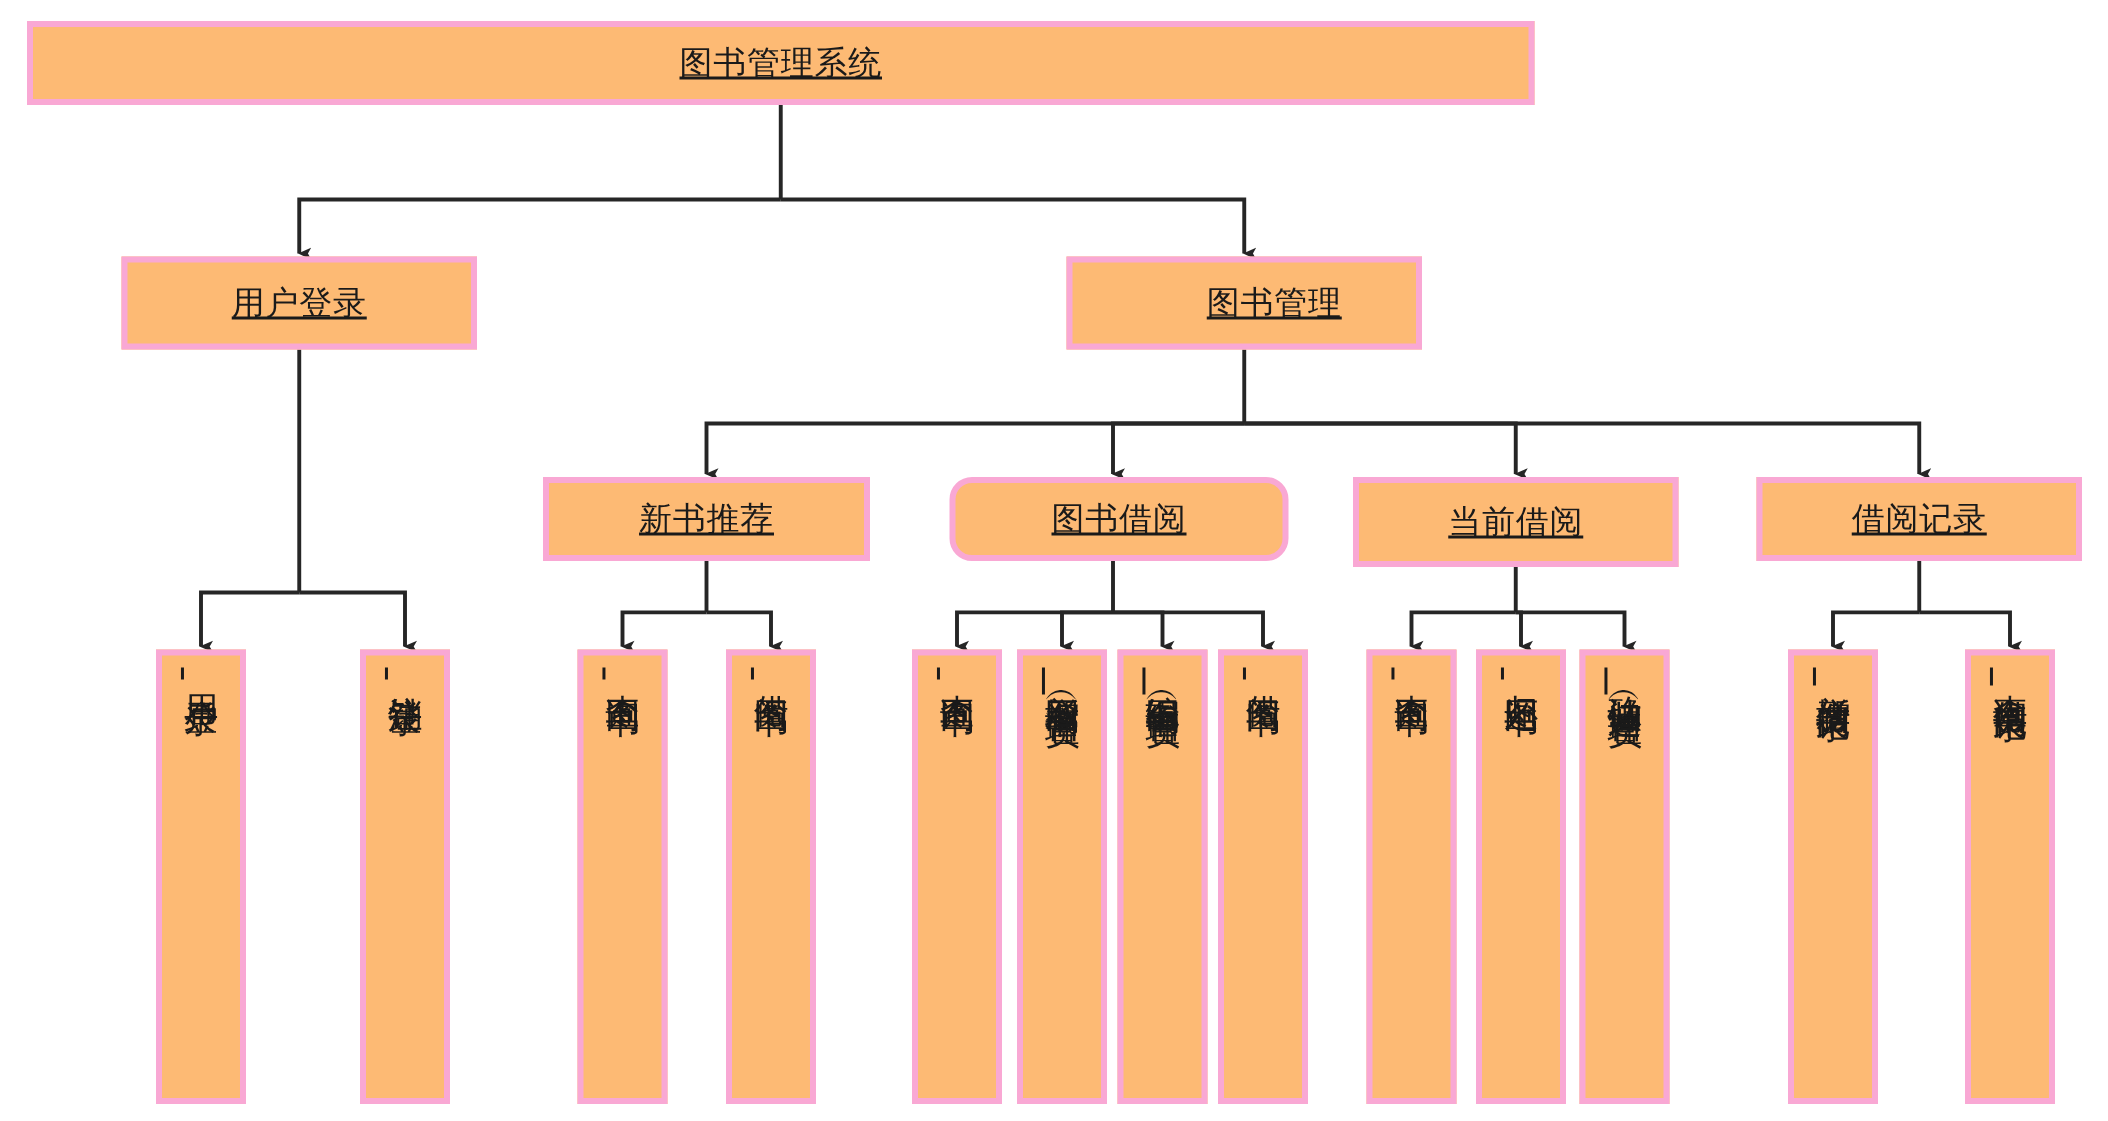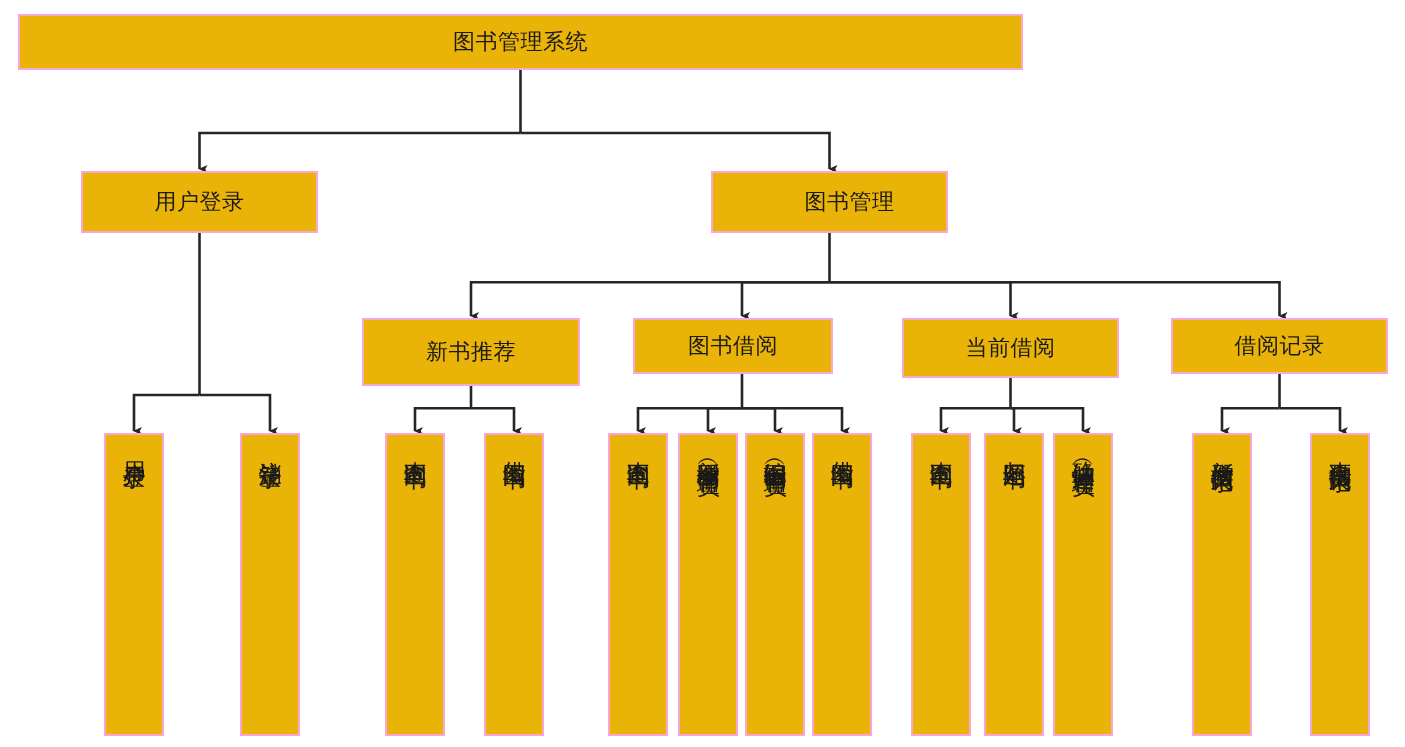--- a/index.html
+++ b/index.html
@@ -22,27 +22,28 @@
     position: absolute;
     left: 0;
     top: 0;
     width: 1405px;
     height: 747px;
     pointer-events: none;
   }
   .node {
     position: absolute;
     box-sizing: border-box;
-    background: #eab308;
-    border: 2px solid #f9a8d4;
+    background: #fdba74;
+    border: 4px solid #f9a8d4;
     display: flex;
     align-items: center;
     justify-content: center;
     color: #1a1a1a;
     z-index: 2;
+    text-decoration: underline;
   }
   .node-label {
     display: block;
     text-align: center;
     line-height: 1.18;
     letter-spacing: 0.5px;
     color: #1a1a1a;
   }
   .node.horizontal .node-label {
     font-size: 22px;
@@ -117,24 +118,24 @@
   <div id="nodes">
       <div class="node horizontal" style="left: 18px; top: 14px; width: 1005px; height: 56px;">
         <span class="node-label">图书管理系统</span>
       </div>
       <div class="node horizontal" style="left: 81px; top: 171px; width: 237px; height: 62px;">
         <span class="node-label">用户登录</span>
       </div>
       <div class="node horizontal" style="left: 711px; top: 171px; width: 237px; height: 62px; padding-left: 40px;">
         <span class="node-label">图书管理</span>
       </div>
-      <div class="node horizontal" style="left: 362px; top: 318px; width: 218px; height: 68px;">
+      <div class="node horizontal" style="left: 362px; top: 318px; width: 218px; height: 56px;">
         <span class="node-label">新书推荐</span>
       </div>
-      <div class="node horizontal" style="left: 633px; top: 318px; width: 200px; height: 56px;">
+      <div class="node horizontal" style="left: 633px; top: 318px; width: 226px; height: 56px; border-radius: 15px;">
         <span class="node-label">图书借阅</span>
       </div>
       <div class="node horizontal" style="left: 902px; top: 318px; width: 217px; height: 60px;">
         <span class="node-label">当前借阅</span>
       </div>
       <div class="node horizontal" style="left: 1171px; top: 318px; width: 217px; height: 56px;">
         <span class="node-label">借阅记录</span>
       </div>
       <div class="node vertical" style="left: 104px; top: 433px; width: 60px; height: 303px;">
         <span class="node-label">用户登录</span>

